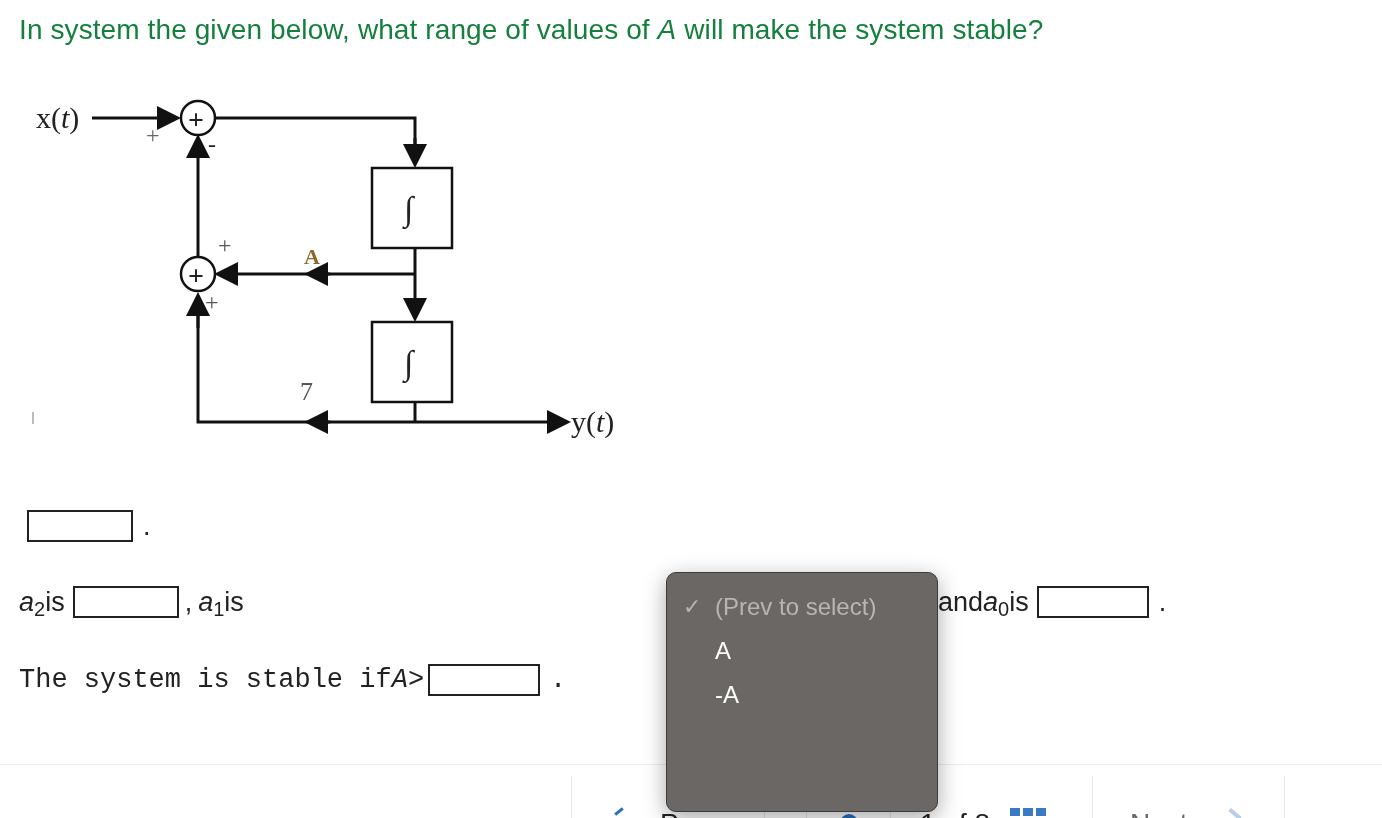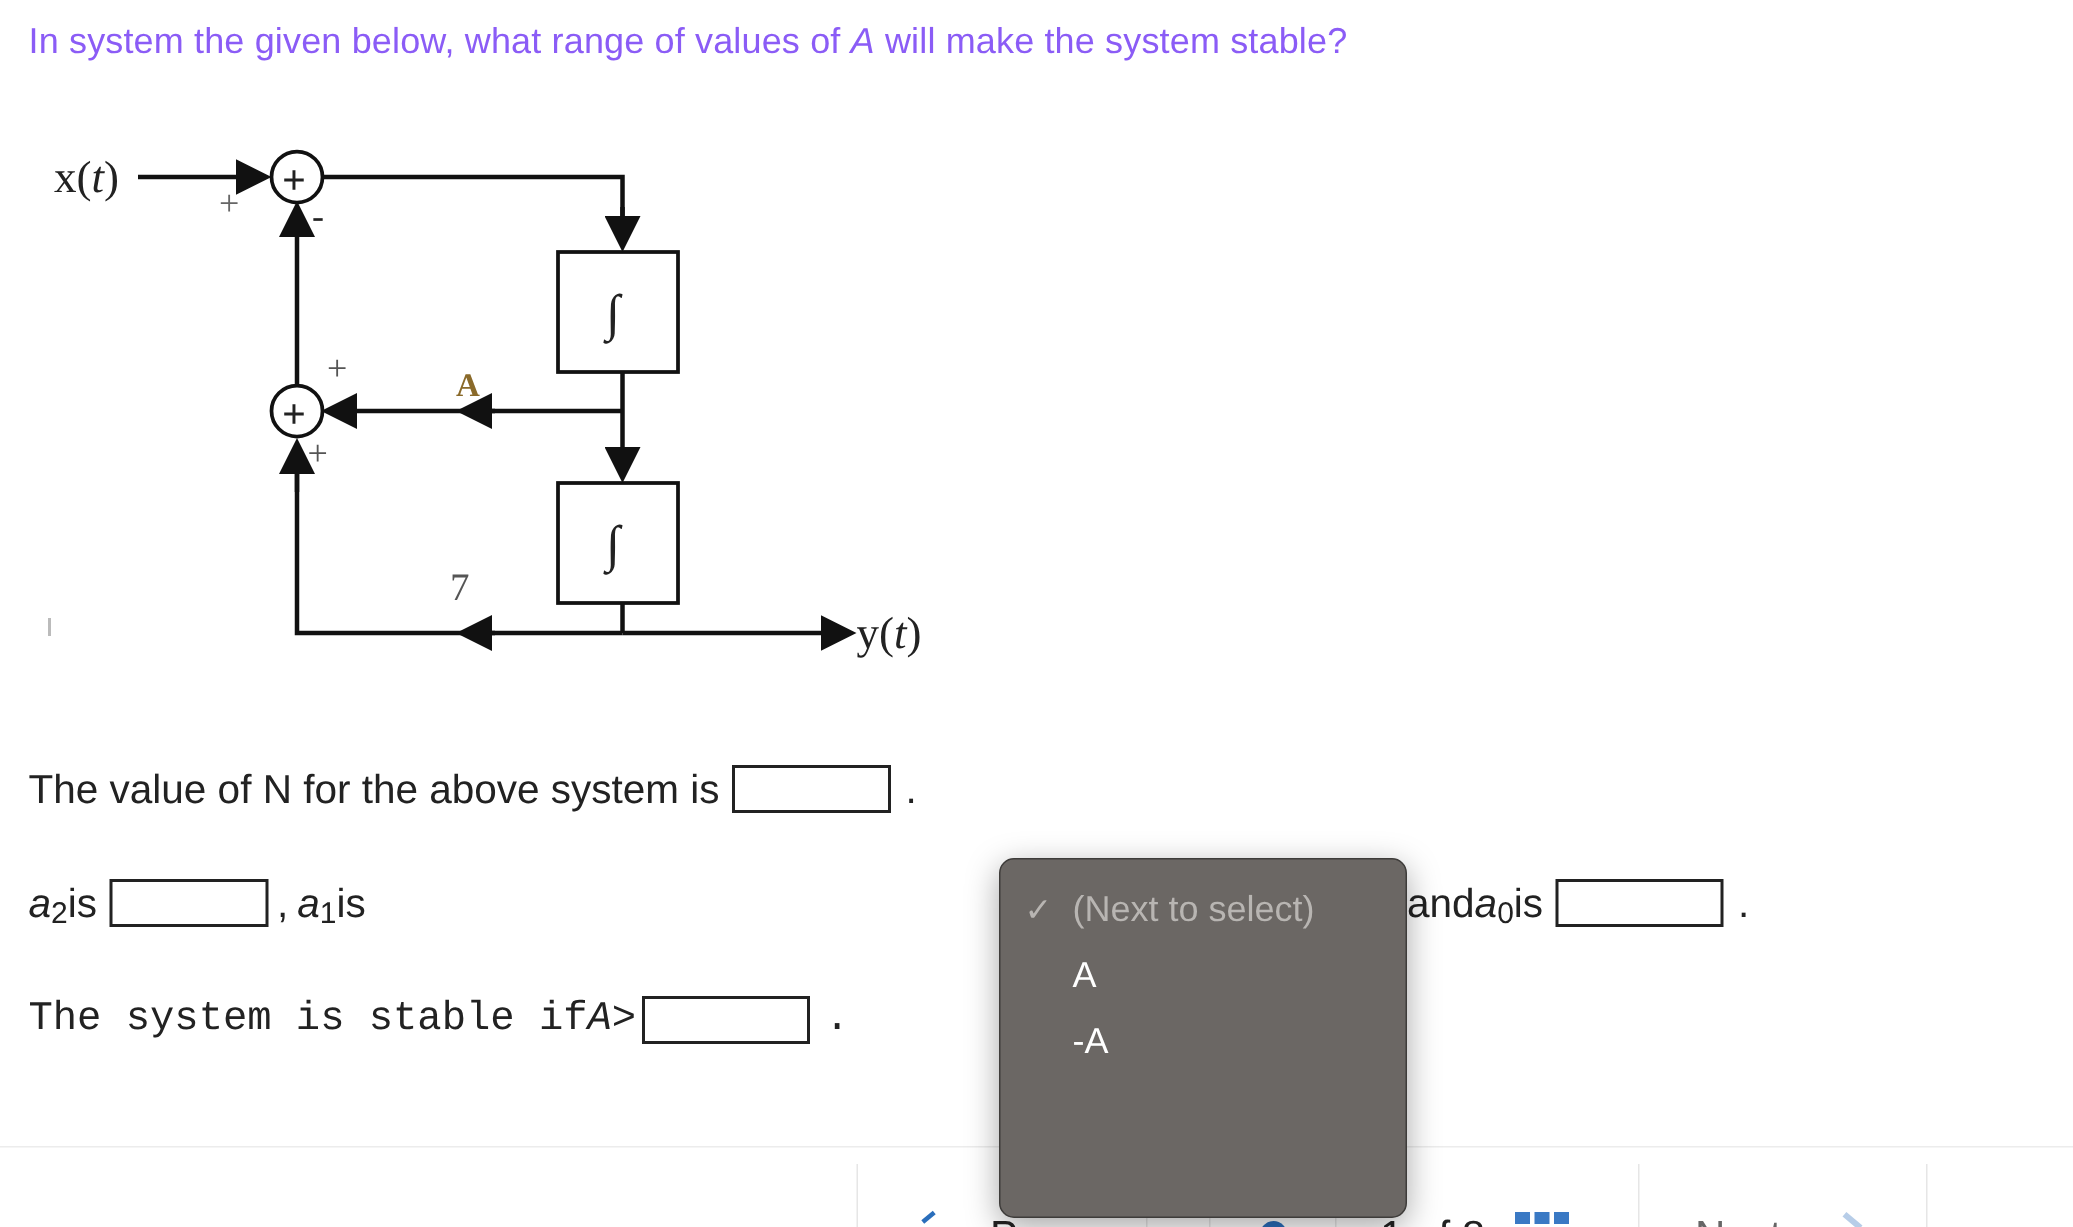--- a/index.html
+++ b/index.html
@@ -3,21 +3,21 @@
 <meta charset="utf-8">
 <style>
   html, body { margin: 0; padding: 0; }
   body {
     width: 1382px; height: 818px; overflow: hidden; position: relative;
     background: #ffffff; color: #222222;
     font-family: "Liberation Sans", "DejaVu Sans", sans-serif;
   }
   .question {
     position: absolute; left: 19px; top: 14px;
-    font-size: 24px; letter-spacing: 0.1px; color: #8b5cf6;
+    font-size: 28px; letter-spacing: 0.1px; color: #15803d;
     white-space: nowrap;
   }
   .question i { font-style: italic; }
   .diagram { position: absolute; left: 30px; top: 88px; }
   .stray-mark { position: absolute; left: 32px; top: 412px; width: 2px; height: 12px; background: #bbb; }
   .line {
     position: absolute; font-size: 27px; white-space: nowrap;
     display: flex; align-items: center; color: #222;
   }
   .line i { font-style: italic; }
@@ -103,21 +103,20 @@
     <text x="274" y="176" font-size="22" font-weight="bold" fill="#8a6a2a">A</text>
     <text x="270" y="312" font-size="26" fill="#555">7</text>
     <text x="374" y="132" font-size="34">∫</text>
     <text x="374" y="286" font-size="34">∫</text>
   </g>
 </svg>
 
 <div class="stray-mark"></div>
 
 <div class="line" style="left:19px; top:510px;">
-  <span>The value of N for the above system is</span>
   <span class="blank"></span>
   <span class="dot">.</span>
 </div>
 
 <div class="line" style="left:19px; top:586px;">
   <i>a</i>
     <span class="sub">2</span>
     <span> is</span>
   <span class="blank" style="margin-right:6px;"></span>
   <span>, </span>
@@ -160,21 +159,21 @@
     </div>
   <div class="fdiv" style="left:1092px;"></div>
   <div class="next">Next</div>
   <div class="next-arrow"></div>
   <div class="fdiv" style="left:1284px;"></div>
 </div>
 
 <div class="dropdown">
   <div class="dd-item placeholder">
     <span class="dd-check">✓</span>
-    <span>(Next to select)</span>
+    <span>(Prev to select)</span>
   </div>
   <div class="dd-item">
       <span>A</span>
     </div>
   <div class="dd-item">
       <span>-A</span>
     </div>
 </div>
 
 </body></html>

